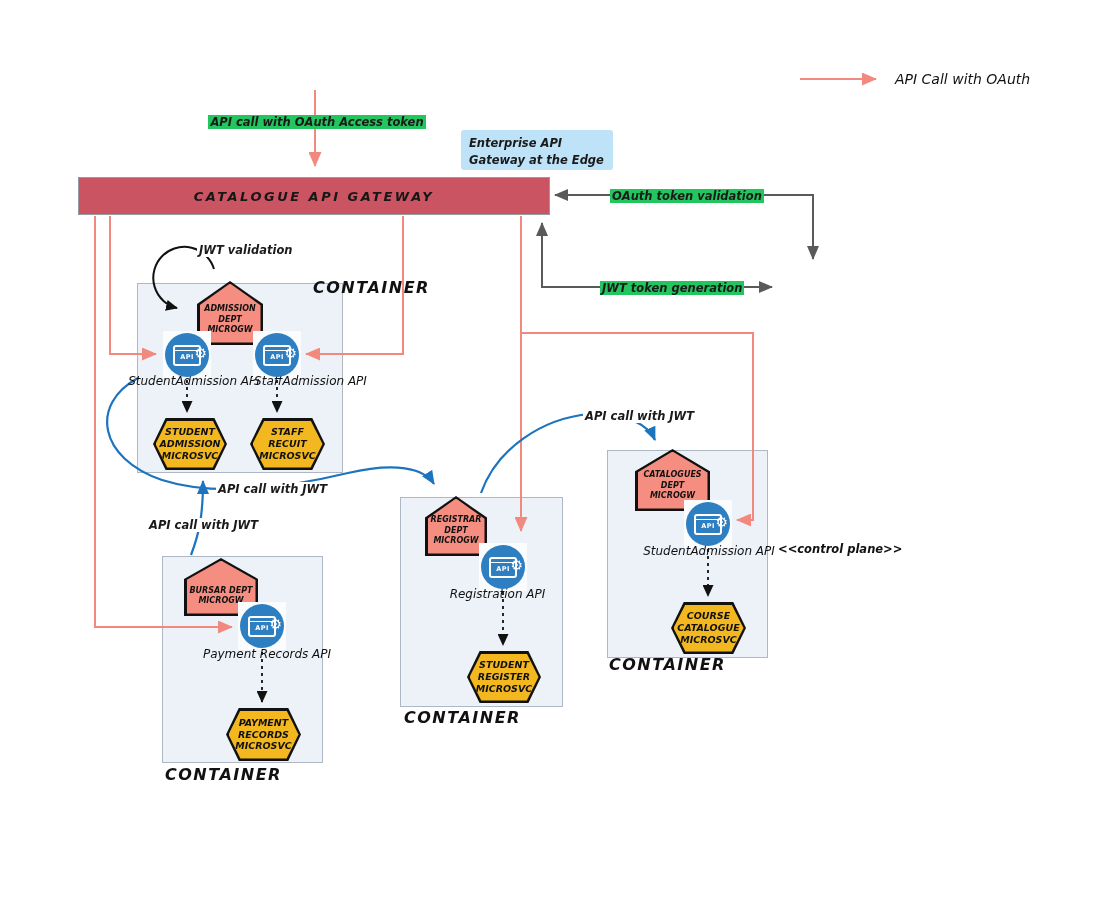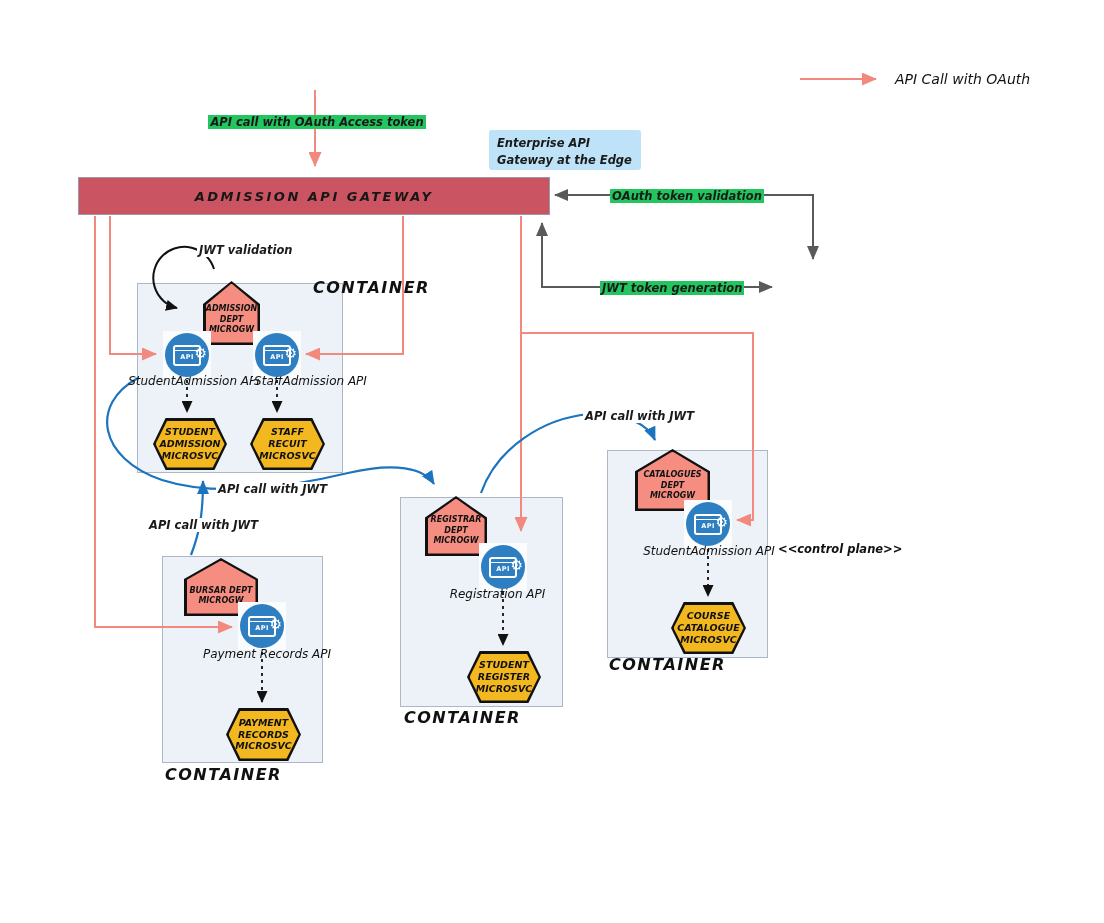--- a/index.html
+++ b/index.html
@@ -120,39 +120,39 @@
     <path class="st-dash" d="M277,380 V412" marker-end="url(#mBlack)"></path>
     <path class="st-dash" d="M262,652 V702" marker-end="url(#mBlack)"></path>
     <path class="st-dash" d="M503,592 V645" marker-end="url(#mBlack)"></path>
     <path class="st-dash" d="M708,549 V596" marker-end="url(#mBlack)"></path>
   </svg>
 
   <div class="abs legend-label" style="left:895px;top:71px;">API Call with OAuth</div>
 
   <div class="abs flow-label center" style="left:195px;top:115px;width:240px;"><span class="halo">API call with OAuth Access token</span></div>
 
-  <div class="abs note" style="left:461px;top:130px;width:152px;height:40px;margin-left:28px;">Enterprise API Gateway at the Edge</div>
+  <div class="abs note" style="left:461px;top:130px;width:152px;height:40px;">Enterprise API Gateway at the Edge</div>
 
   <div class="abs gateway" style="left:78px;top:177px;width:472px;height:38px;">
-    <span>ADMISSION API GATEWAY</span>
+    <span>CATALOGUE API GATEWAY</span>
   </div>
 
   <div class="abs flow-label center" style="left:608px;top:189px;width:140px;"><span class="halo">OAuth token validation</span></div>
   <div class="abs flow-label center" style="left:598px;top:281px;width:125px;"><span class="halo">JWT token generation</span></div>
   <div class="abs flow-label" style="left:197px;top:243px;">JWT validation</div>
   <div class="abs flow-label" style="left:216px;top:482px;">API call with JWT</div>
   <div class="abs flow-label" style="left:147px;top:518px;">API call with JWT</div>
   <div class="abs flow-label" style="left:583px;top:409px;">API call with JWT</div>
 
   <div class="abs cp-caption" style="left:778px;top:542px;width:100px;">&lt;&lt;control plane&gt;&gt;</div>
 
   <div class="abs container-box" style="left:137px;top:283px;width:206px;height:190px;"></div>
   <div class="abs container-label" style="left:313px;top:278px;">CONTAINER</div>
 
-  <div class="abs pent" style="left:203px;top:281px;width:57px;height:64px;">
+  <div class="abs pent" style="left:197px;top:281px;width:66px;height:64px;">
     <div class="outer"></div>
     <div class="inner">
       <span>ADMISSION DEPT</span>
       <span>MICROGW</span>
     </div>
   </div>
 
   <div class="abs api-bg" style="left:163px;top:331px;width:48px;height:48px;"></div>
   <div class="abs api-circle" style="left:165px;top:333px;width:44px;height:44px;">
     <div class="api-window">

